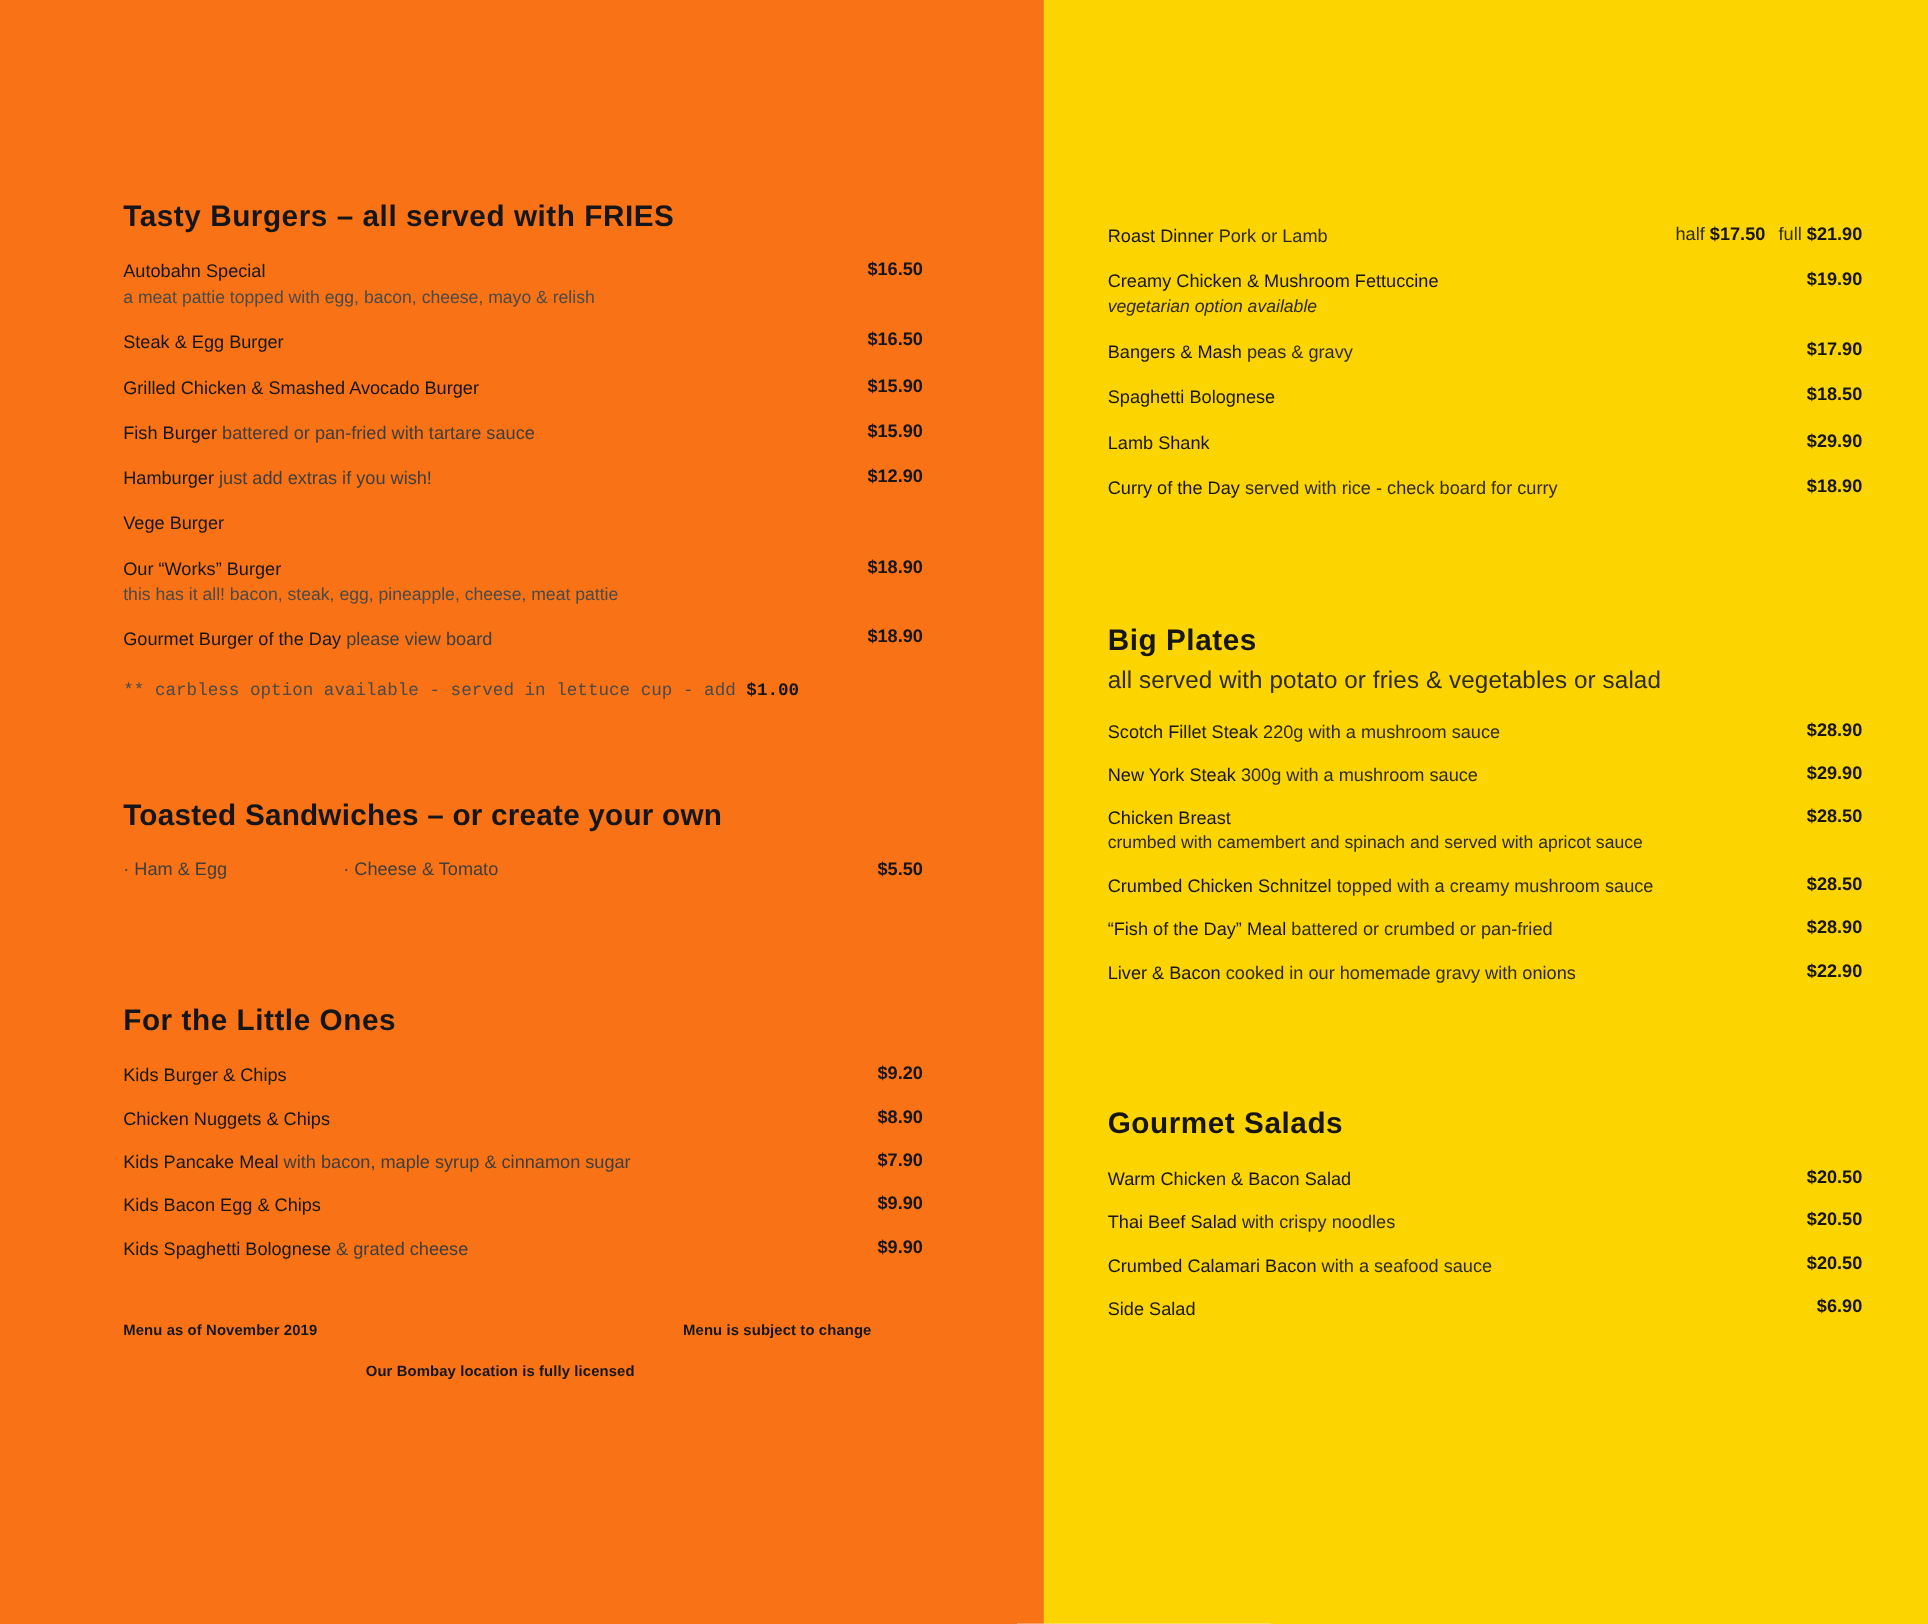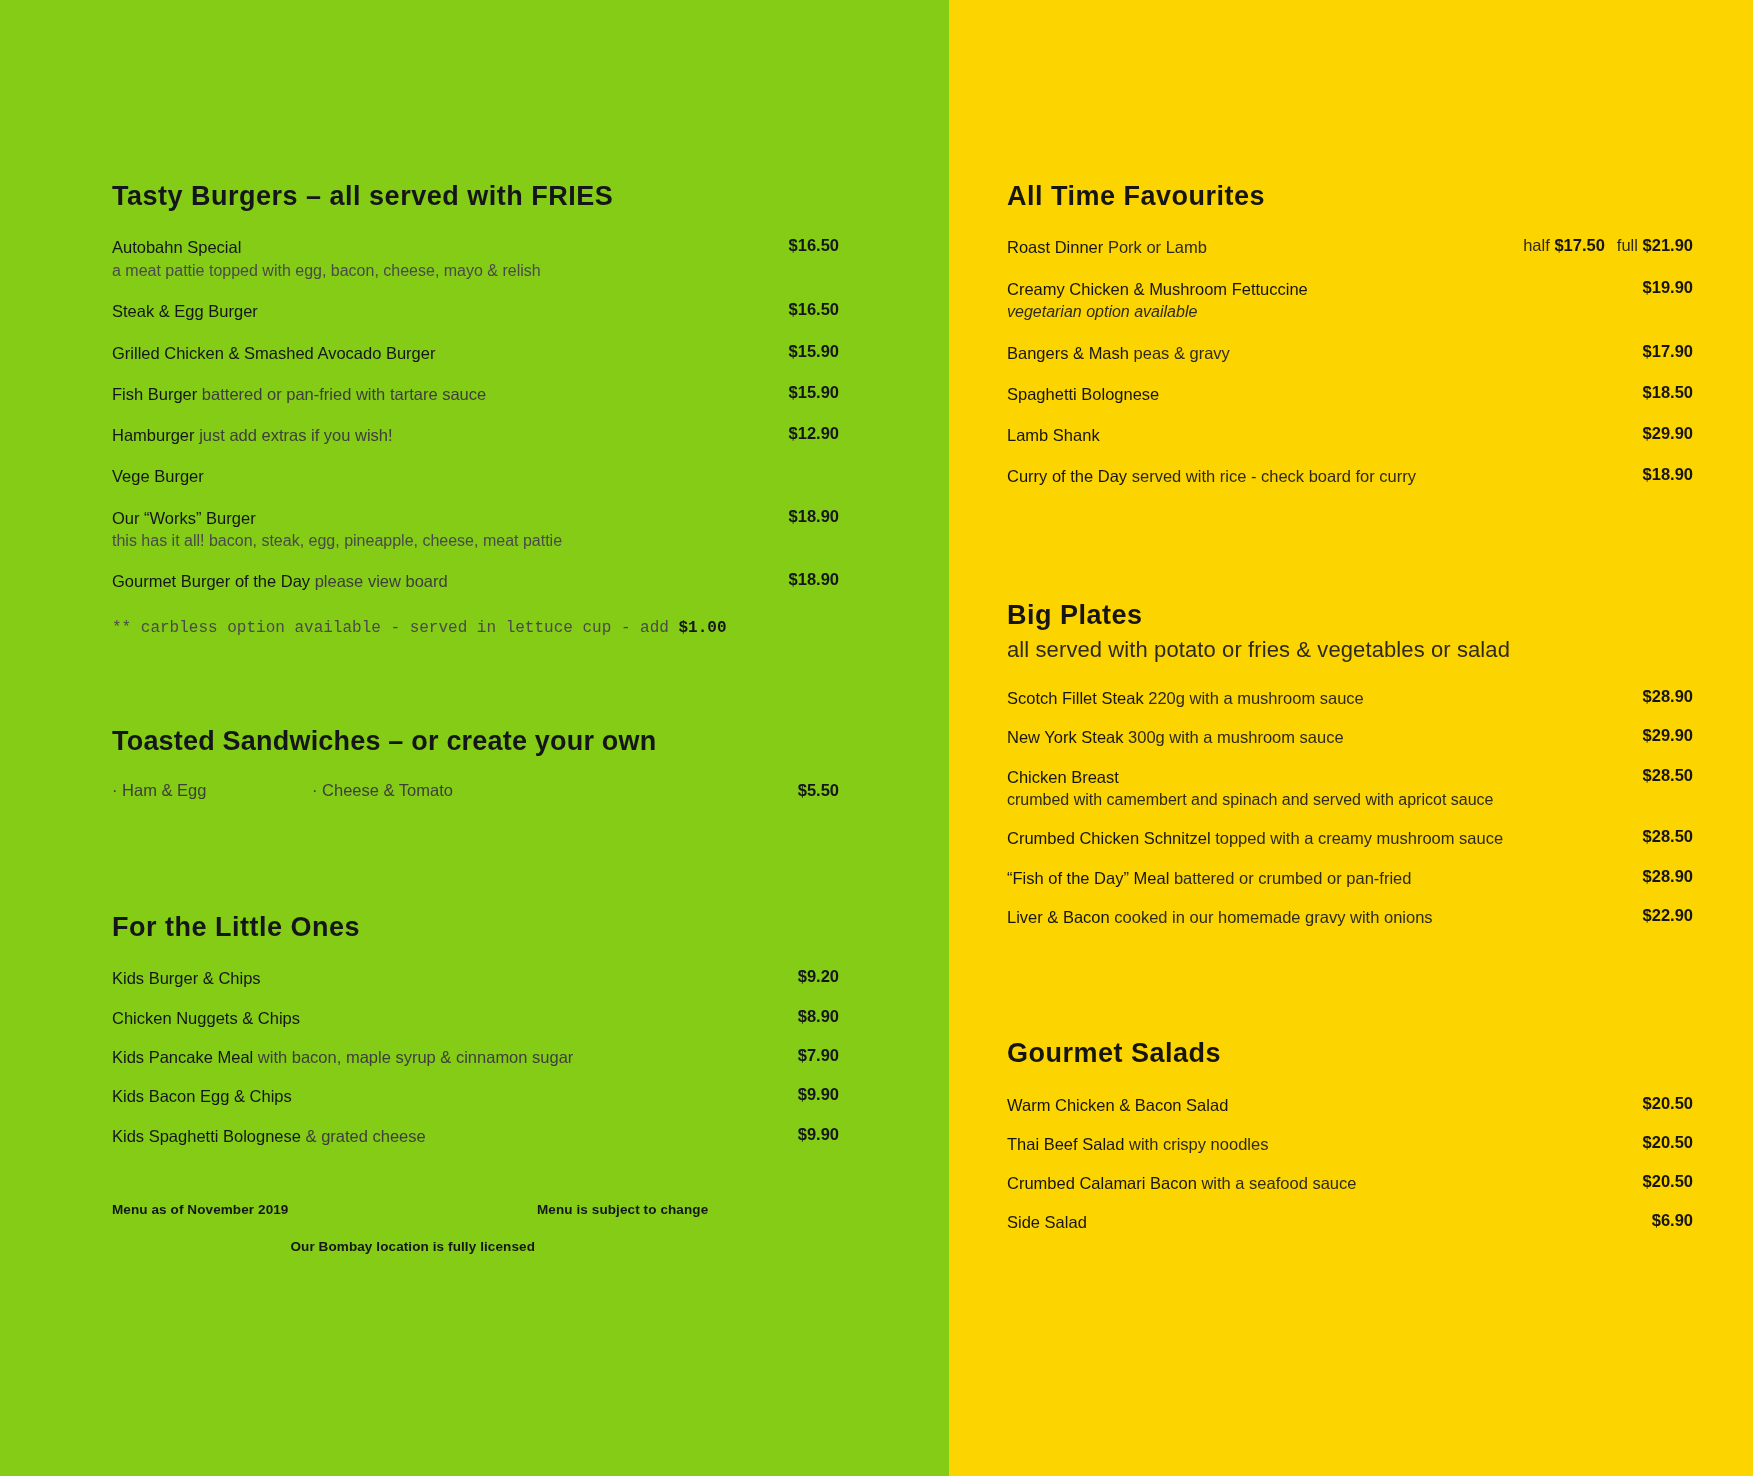--- a/index.html
+++ b/index.html
@@ -20,21 +20,21 @@
   .page {
     position: relative;
     width: 1753px;
     height: 1476px;
     display: flex;
   }
 
   .panel-left {
     width: 1034px;
     height: 100%;
-    background: #84cc16;
+    background: #f97316;
     position: relative;
   }
 
   .panel-right {
     width: 876px;
     height: 100%;
     background: #FCD400;
     position: relative;
   }
 
@@ -153,20 +153,21 @@
   .sp-b { height: 90px; }
   .sp-right-a { height: 92px; }
   .sp-right-b { height: 92px; }
 
   
   .footer {
     position: absolute;
     left: 112px;
     bottom: 222px;
     display: flex;
+    gap: 42px;
     font-size: 13.5px;
     font-weight: bold;
     color: #15161a;
     letter-spacing: 0.1px;
   }
   .footer span { white-space: nowrap; }
   .footer .f2 { margin-left: 2px; margin-top: 37px; }
   .footer .f3 { margin-left: 2px; }
 
   
@@ -302,21 +303,20 @@
       <span class="f1">Menu as of November 2019</span>
       <span class="f2">Our Bombay location is fully licensed</span>
       <span class="f3">Menu is subject to change</span>
     </div>
   </div>
 
   <div class="panel-right">
     <div class="inner-right">
 
       <div>
-        <div class="section-title">All Time Favourites</div>
         <div class="items" id="fav-items">
             <div class="item-row">
               <div class="left">
                 <div class="item-name"><span class="nm">Roast Dinner</span><span class="desc"> Pork or Lamb</span></div>
               </div>
               <div class="item-price"><span class="qual">half </span><span>$17.50</span><span class="gap"></span><span class="qual">full </span><span>$21.90</span></div>
             </div>
             <div class="item-row">
               <div class="left">
                 <div class="item-name"><span class="nm">Creamy Chicken &amp; Mushroom Fettuccine</span></div>

